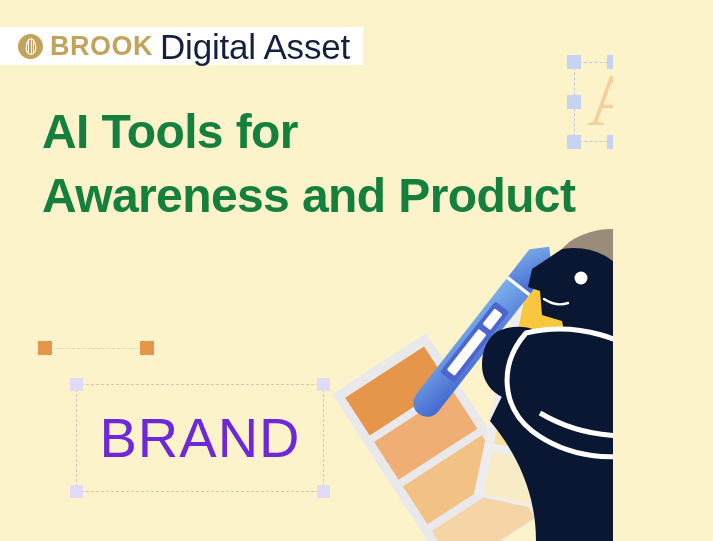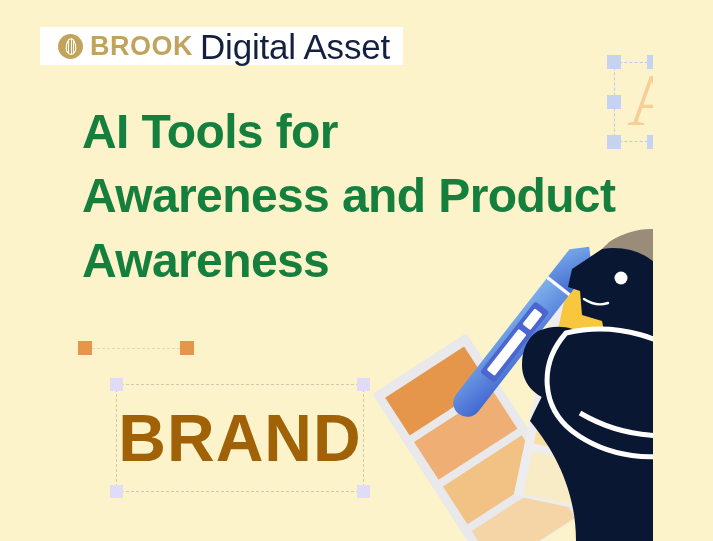--- a/index.html
+++ b/index.html
@@ -3,21 +3,21 @@
 <meta charset="utf-8">
 <style>
   html,body{margin:0;padding:0;}
   body{
     width:713px;height:541px;overflow:hidden;
     font-family:"Liberation Sans", sans-serif;
     background:#FCF3CA;
   }
   #stage{
     position:relative;width:613px;height:541px;
-    background:#FCF3CA;overflow:hidden;margin-left:40px;
+    background:#FCF3CA;overflow:hidden;
   }
 
   
   #logo-bar{
     position:absolute;left:0;top:27px;width:363px;height:38px;
     background:#FFFFFF;display:flex;align-items:center;
     padding-left:18px;box-sizing:border-box;
   }
   #logo-mark{
     width:25px;height:25px;border-radius:50%;
@@ -82,21 +82,21 @@
 
   
   #brand-widget{position:absolute;left:70px;top:378px;width:260px;height:120px;}
   #brand-widget .frame{
     position:absolute;left:6px;top:6px;right:6px;bottom:6px;
     border:1.4px dashed #CFC9B2;
   }
   #brand-widget .label{
     position:absolute;left:0;top:0;width:100%;height:100%;
     display:flex;align-items:center;justify-content:center;
-    font-size:66px;font-weight:bold;color:#a16207;
+    font-size:56px;font-weight:normal;color:#6d28d9;
     letter-spacing:1px;line-height:1;
   }
   #brand-widget .hdl{position:absolute;width:13px;height:13px;background:#E0DCF7;}
 
   
   #illustration{position:absolute;left:330px;top:225px;width:383px;height:316px;}
   #illustration svg{display:block;width:100%;height:100%;}
 </style>
 </head>
 <body>
@@ -105,21 +105,20 @@
 
   <div id="logo-bar">
     <div id="logo-mark"></div>
     <span id="logo-brook">BROOK</span>
     <span id="logo-sub">Digital Asset</span>
   </div>
 
   <div id="headline">
     <span class="ln">AI Tools for</span>
     <span class="ln">Awareness and Product</span>
-    <span class="ln">Awareness</span>
   </div>
 
   <div id="a-widget">
     <div class="frame"></div>
     <div class="glyph">A</div>
     <span class="hdl tl"></span>
     <span class="hdl tc"></span>
     <span class="hdl tr"></span>
     <span class="hdl ml"></span>
     <span class="hdl mr"></span>

